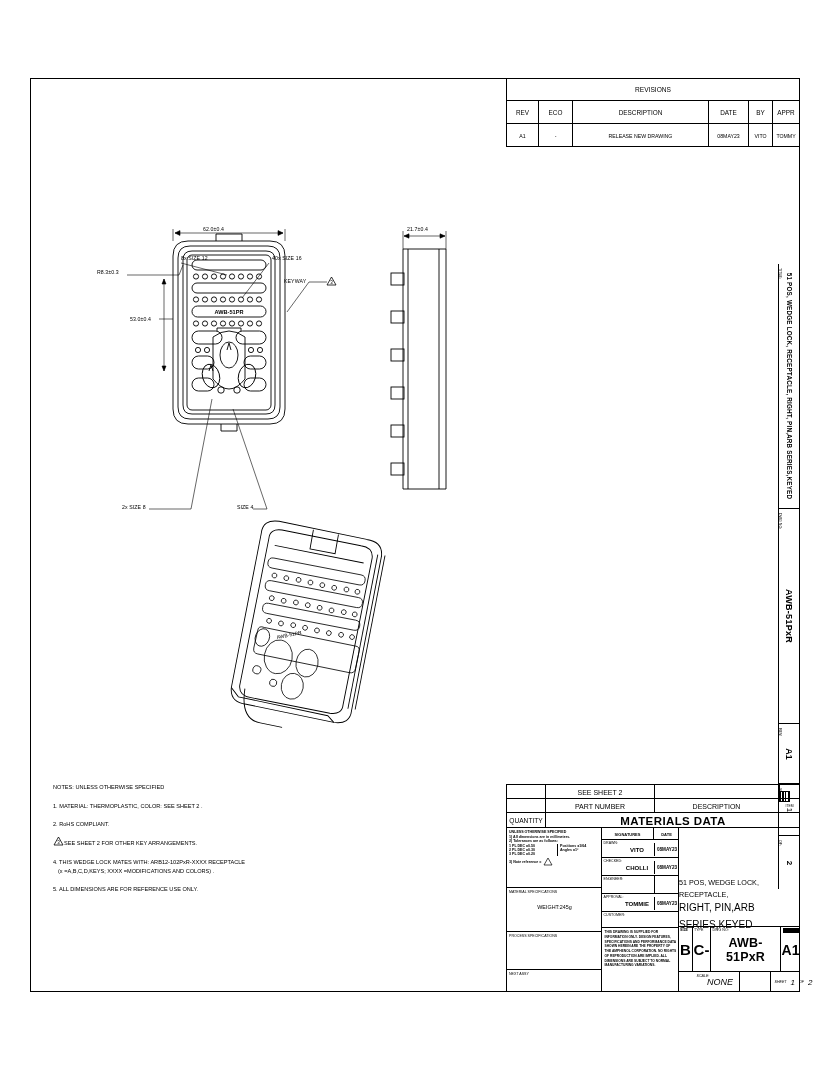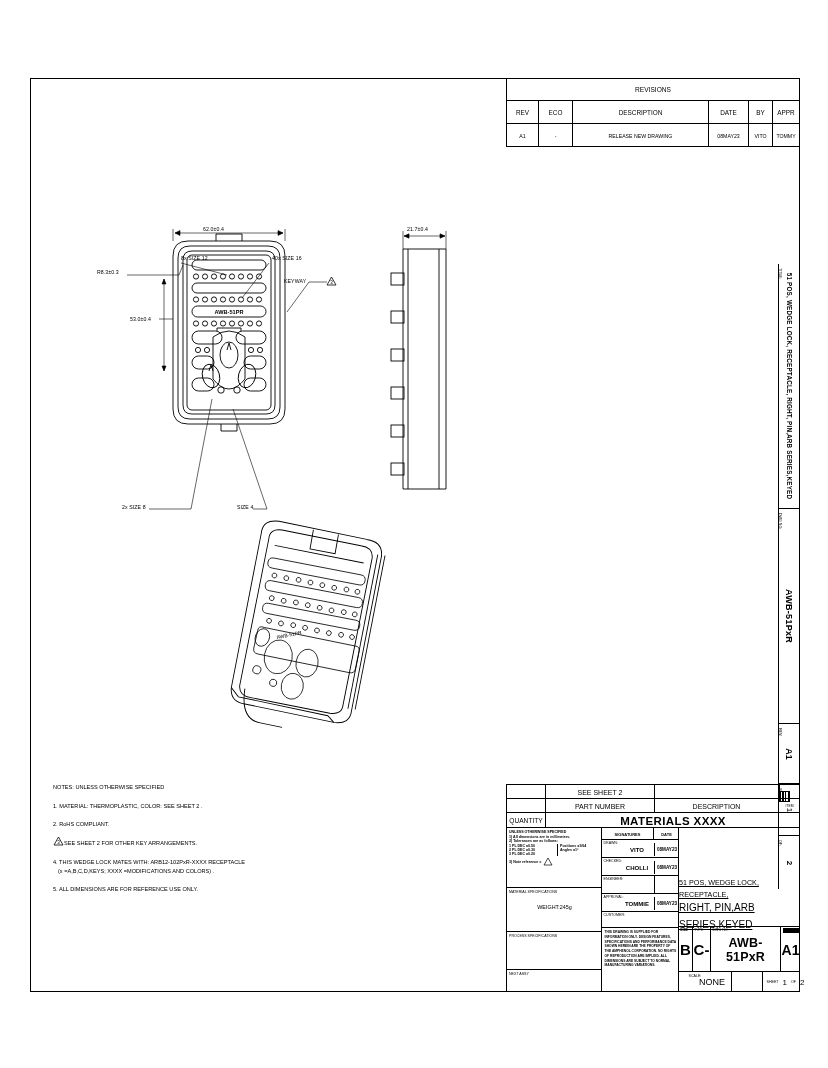--- a/index.html
+++ b/index.html
@@ -432,21 +432,21 @@
         <div class="ctr" style="width:100%;height:100%;font-size:7px;">DESCRIPTION</div>
       </div>
       <div class="bxn" style="left:272px;top:0;width:21px;height:14px;">
         <div class="ctr" style="width:100%;height:100%;font-size:3.4px;">ITEM</div>
       </div>
     </div>
 
     <div class="bxn" style="left:0;top:28px;width:293px;height:15px;border-bottom:1.4px solid #000;">
       <div class="ctr" style="position:absolute;left:0;top:0;width:38px;height:15px;font-size:6.6px;">QUANTITY</div>
       <div class="bxn" style="left:38px;top:0;width:255px;height:15px;border-left:1px solid #000;">
-        <div class="ctr" style="width:100%;height:100%;font-size:11.5px;font-weight:bold;letter-spacing:.4px;">MATERIALS XXXX</div>
+        <div class="ctr" style="width:100%;height:100%;font-size:11.5px;font-weight:bold;letter-spacing:.4px;">MATERIALS DATA</div>
       </div>
     </div>
 
     <div class="bxn" style="left:0;top:43px;width:95px;height:164px;border-right:1px solid #000;">
       <div class="bxn" style="left:0;top:0;width:95px;height:60px;border-bottom:1px solid #000;padding:1.5px 2px;">
         <div class="tiny" style="font-weight:bold;">UNLESS OTHERWISE SPECIFIED</div>
         <div class="tiny" style="font-weight:bold;margin-top:1px;">1) All dimensions are in millimeters.</div>
         <div class="tiny" style="font-weight:bold;">2) Tolerances are as follows:</div>
         <div style="display:flex;margin-top:1px;">
           <div style="width:48px;">
@@ -508,21 +508,21 @@
       </div>
       <div class="bxn" style="left:0;top:100px;width:77px;height:64px;padding:2px 2.5px;">
         <div style="font-size:3.3px;line-height:1.45;font-weight:bold;">THIS DRAWING IS SUPPLIED FOR INFORMATION ONLY. DESIGN FEATURES, SPECIFICATIONS AND PERFORMANCE DATA SHOWN HEREIN ARE THE PROPERTY OF THE AMPHENOL CORPORATION. NO RIGHTS OF REPRODUCTION ARE IMPLIED. ALL DIMENSIONS ARE SUBJECT TO NORMAL MANUFACTURING VARIATIONS.</div>
       </div>
     </div>
 
     <div class="bxn" style="left:172px;top:43px;width:121px;height:164px;">
 
 
       <div class="bxn" style="left:0;top:56px;width:121px;height:43px;border-bottom:1px solid #000;
-                  display:flex;flex-direction:column;align-items:center;justify-content:center;text-decoration:underline;">
+                  display:flex;flex-direction:column;align-items:center;justify-content:center;">
         <div style="font-size:7.2px;line-height:1.65;">51 POS, WEDGE LOCK, RECEPTACLE,</div>
         <div style="font-size:10px;line-height:1.65;">RIGHT, PIN,ARB SERIES,KEYED</div>
       </div>
 
       <div class="bxn" style="left:0;top:99px;width:121px;height:45px;border-bottom:1px solid #000;">
         <div class="bxn" style="left:0;top:0;width:14px;height:45px;border-right:1px solid #000;">
           <div class="tiny abs" style="left:1px;top:1px;font-weight:bold;">SIZE</div>
           <div class="ctr" style="width:100%;height:100%;font-size:15px;font-weight:bold;">B</div>
         </div>
         <div class="bxn" style="left:14px;top:0;width:18px;height:45px;border-right:1px solid #000;">
@@ -532,21 +532,21 @@
         <div class="bxn" style="left:32px;top:0;width:70px;height:45px;border-right:1px solid #000;">
           <div class="tiny abs" style="left:1.5px;top:1px;">DWG NO:</div>
           <div class="ctr" style="width:100%;height:100%;font-size:12.5px;font-weight:bold;letter-spacing:.2px;">AWB-51PxR</div>
         </div>
         <div class="bxn" style="left:102px;top:0;width:19px;height:45px;">
           <div class="abs" style="left:1.5px;top:1px;right:1.5px;height:5px;background:#000;"></div>
           <div class="ctr" style="width:100%;height:100%;font-size:14px;font-weight:bold;">A1</div>
         </div>
       </div>
 
-      <div class="bxn" style="left:8px;top:144px;width:121px;height:20px;">
+      <div class="bxn" style="left:16px;top:144px;width:121px;height:20px;font-style:italic;">
         <div class="bxn" style="left:0;top:0;width:45px;height:20px;border-right:1px solid #000;">
           <div class="tiny abs" style="left:1.5px;top:2px;">SCALE:</div>
           <div class="abs" style="left:12px;top:5px;font-size:9px;">NONE</div>
         </div>
         <div class="bxn" style="left:45px;top:0;width:31px;height:20px;border-right:1px solid #000;"></div>
         <div class="bxn" style="left:76px;top:0;width:45px;height:20px;display:flex;align-items:center;justify-content:center;gap:4px;">
           <span class="tiny">SHEET</span>
           <span style="font-size:8px;">1</span>
           <span class="tiny">OF</span>
           <span style="font-size:8px;">2</span>

